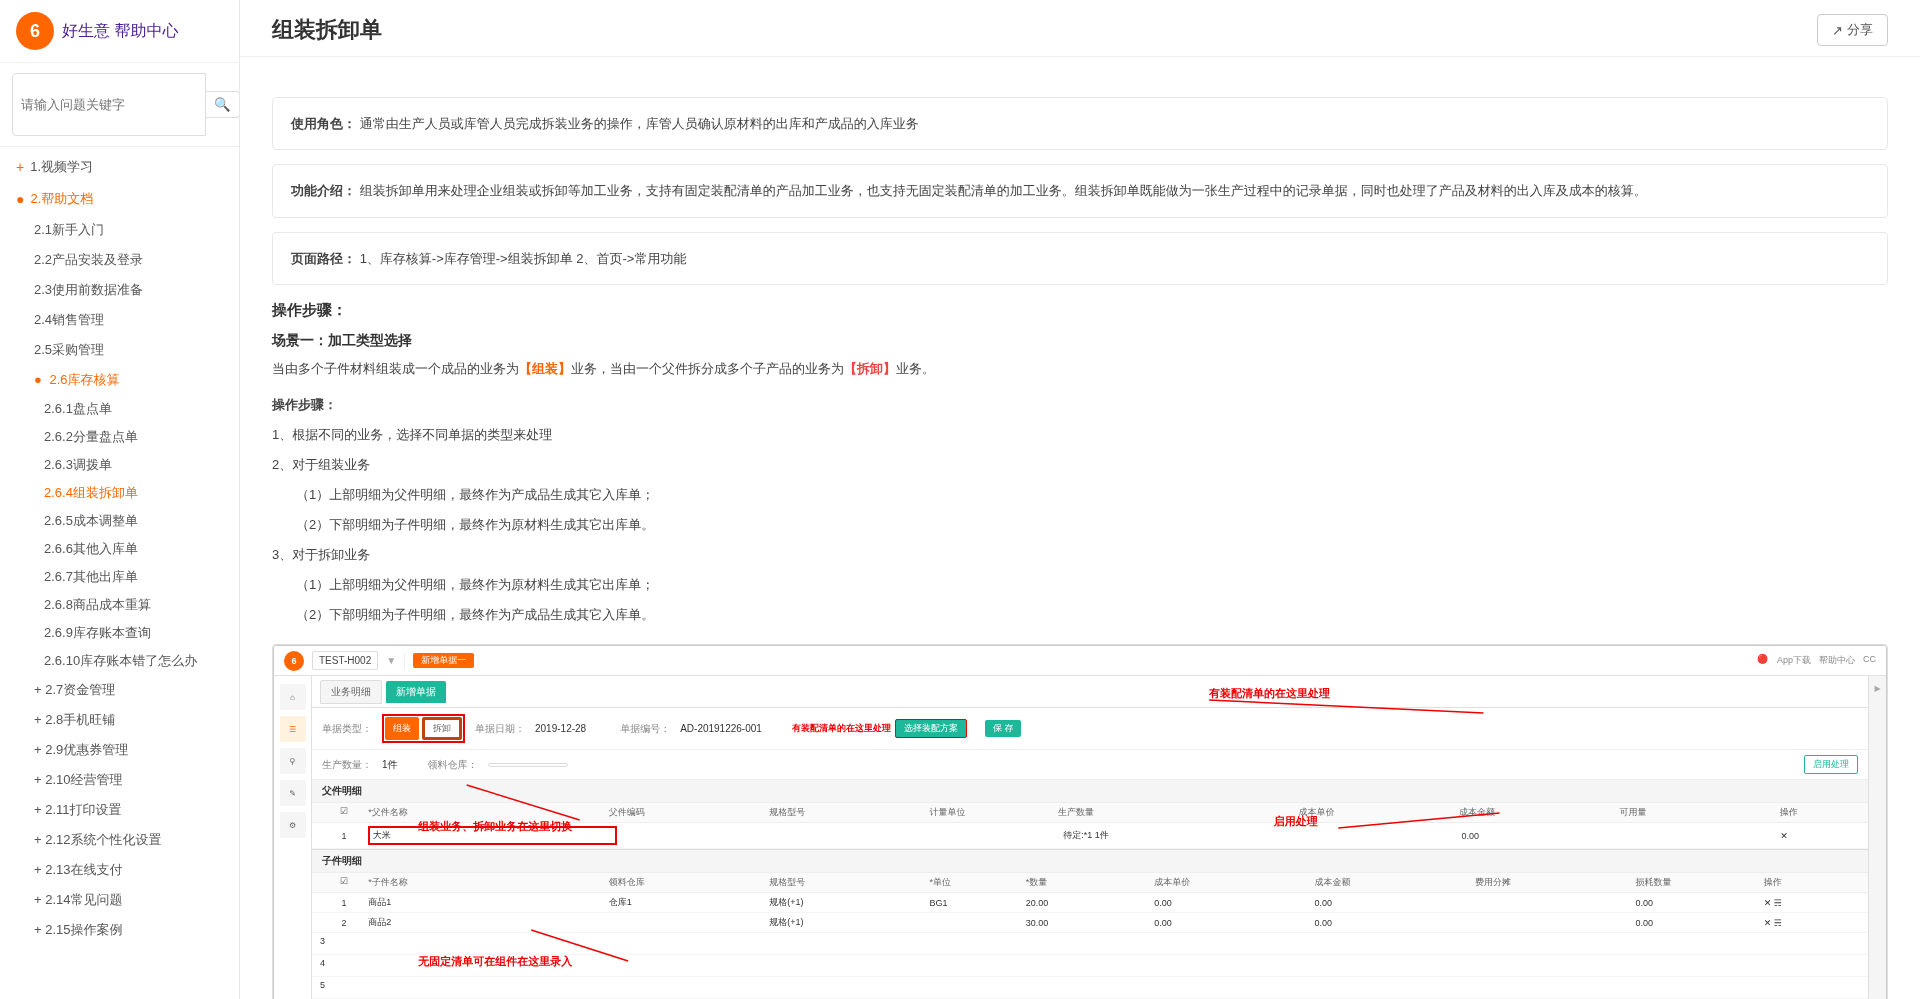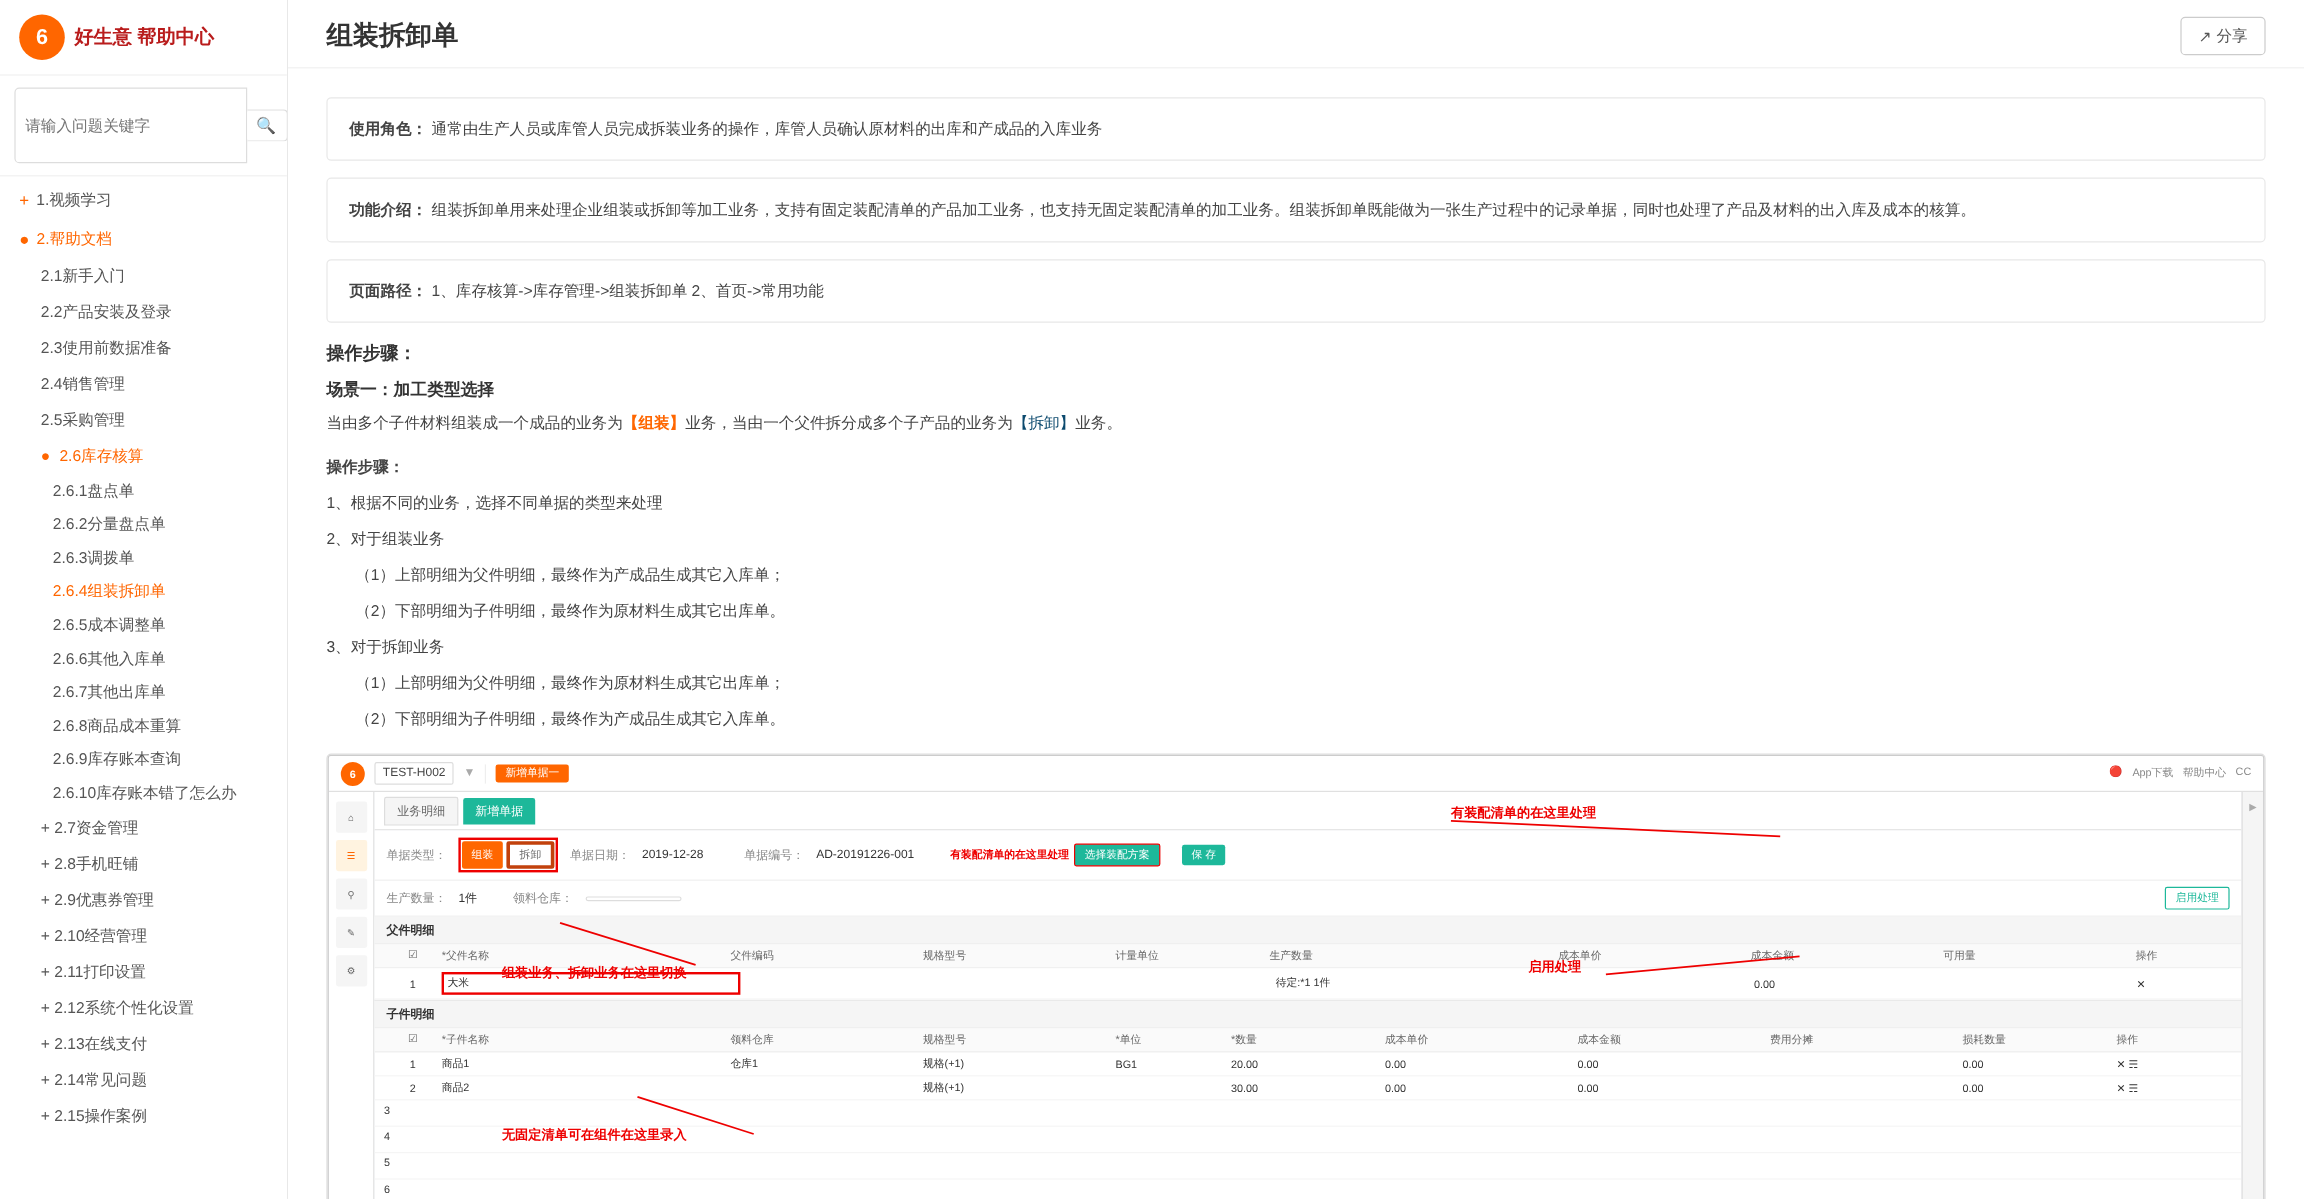--- a/index.html
+++ b/index.html
@@ -21,21 +21,21 @@
       align-items: center;
       padding: 12px 16px;
       background: #fff;
       border-bottom: 1px solid #f0f0f0;
     }
     .logo-circle {
       width: 38px; height: 38px; border-radius: 50%;
       background: #f60; display: flex; align-items: center; justify-content: center;
       color: #fff; font-size: 18px; font-weight: bold; margin-right: 8px; flex-shrink: 0;
     }
-    .logo-title { font-size: 16px; font-weight: bold; color: #b91c1c; }
+    .logo-title { font-size: 16px; font-weight: normal; color: #4c1d95; }
     #search-bar {
       padding: 10px 12px;
       border-bottom: 1px solid #f0f0f0;
       display: flex;
       align-items: center;
     }
     #search-bar input {
       flex: 1; border: 1px solid #ddd; border-radius: 4px 0 0 4px;
       padding: 23px 8px; font-size: 13px; outline: none; color: #4c1d95;
     }
@@ -58,21 +58,21 @@
     }
     .nav-item-level2.active { color: #f60; }
     .nav-item-level3 {
       padding: 5px 16px 5px 44px; cursor: pointer; color: #555; font-size: 13px;
     }
     .nav-item-level3.active { color: #f60; font-weight: 500; }
 
     
     #main {
       flex: 1; overflow-y: auto; background: #fff;
-      display: flex; flex-direction: column;
+      display: flex; flex-direction: column; gap: 16px;
     }
     #main-header {
       display: flex; align-items: center; justify-content: space-between;
       padding: 14px 32px 10px 32px; border-bottom: 1px solid #f0f0f0;
       background: #fff;
     }
     #main-title { font-size: 22px; font-weight: bold; color: #333; }
     #share-btn {
       display: flex; align-items: center; gap: 4px;
       border: 1px solid #ccc; border-radius: 4px; padding: 6px 14px;
@@ -243,21 +243,21 @@
       <span style="font-weight:bold;">页面路径：</span>
       <span>1、库存核算-&gt;库存管理-&gt;组装拆卸单 2、首页-&gt;常用功能</span>
     </div>
 
     <div class="section-title">操作步骤：</div>
 
     <div class="sub-title">场景一：加工类型选择</div>
 
     <div class="step-text">
       <p>
-        当由多个子件材料组装成一个成品的业务为<span style="color:#f60;font-weight:bold;">【组装】</span>业务，当由一个父件拆分成多个子产品的业务为<span style="color:#0c4a6e;font-weight:normal;">【拆卸】</span>业务。
+        当由多个子件材料组装成一个成品的业务为<span style="color:#f60;font-weight:bold;">【组装】</span>业务，当由一个父件拆分成多个子产品的业务为<span style="color:#ef4444;font-weight:bold;">【拆卸】</span>业务。
       </p>
     </div>
 
     <div class="step-text" style="margin-top:10px;">
       <p style="font-weight:bold; margin-bottom:4px;">操作步骤：</p>
       <p>1、根据不同的业务，选择不同单据的类型来处理</p>
       <p>2、对于组装业务</p>
       <p class="indent1">（1）上部明细为父件明细，最终作为产成品生成其它入库单；</p>
       <p class="indent1">（2）下部明细为子件明细，最终作为原材料生成其它出库单。</p>
       <p>3、对于拆卸业务</p>

